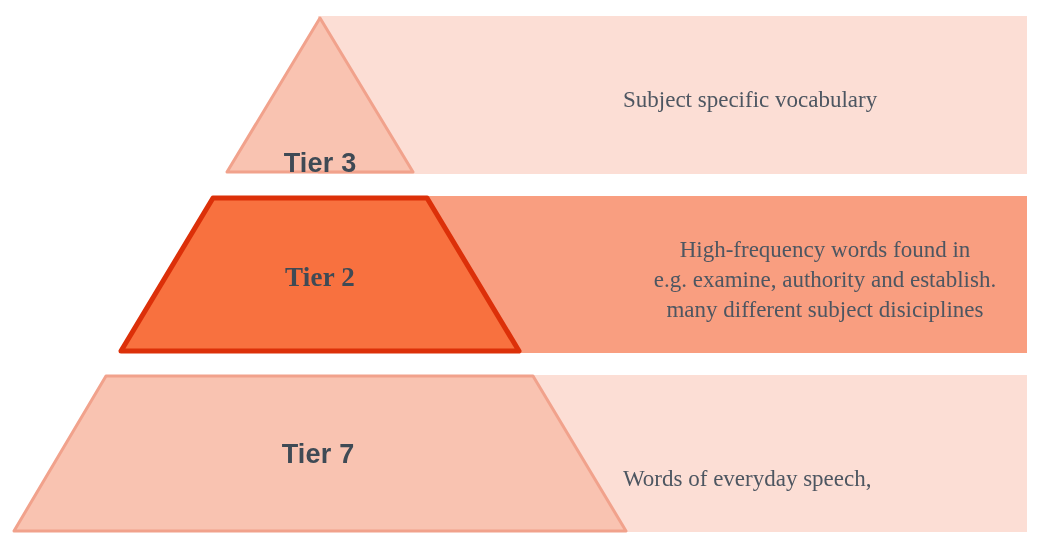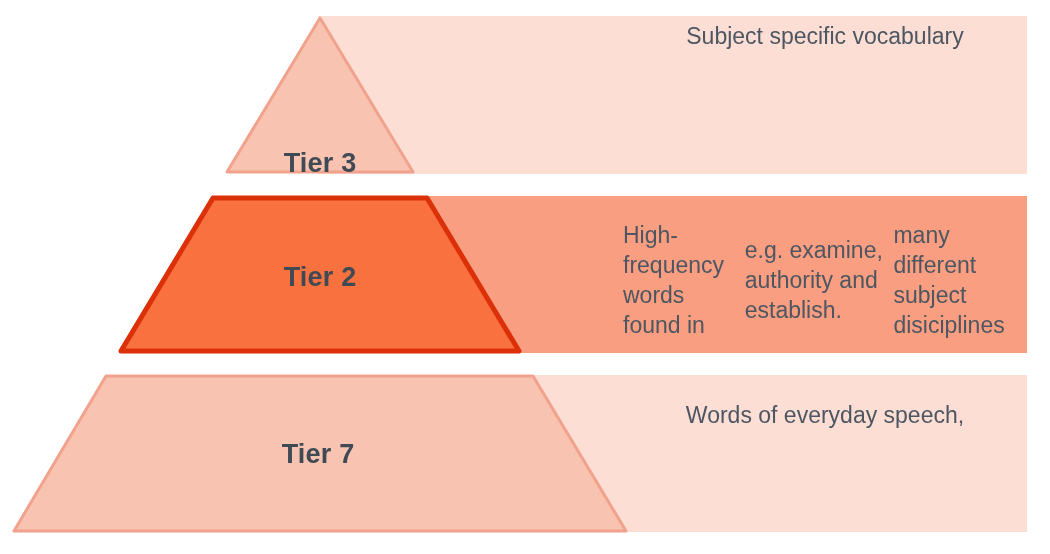--- a/index.html
+++ b/index.html
@@ -48,32 +48,34 @@
   .tier-label {
     position: absolute;
     transform: translate(-50%, -50%);
     font-size: 27px;
     font-weight: bold;
     color: var(--label-text);
     letter-spacing: 0.2px;
     white-space: nowrap;
   }
   .label1 { left: 318px; top: 454px; }
-  .label2 { left: 320px; top: 277px; }
+  .label2 { left: 320px; top: 277px; font-family: Liberation Serif, serif; }
   .label3 { left: 320px; top: 120px; margin-top: 43px; }
 
   .desc {
     position: absolute;
     left: 623px;
     width: 404px;
     display: flex;
+    flex-direction: column;
     justify-content: center;
     font-size: 23px;
     line-height: 30px;
     color: var(--body-text);
+    font-family: Liberation Serif, serif;
   }
   .desc1 { top: 21px;  height: 158px; }
   .desc2 { top: 201px; height: 157px; align-items: center; }
   .desc3 { top: 400px; height: 157px; }
   .desc .it { font-style: italic; }
 </style>
 </head>
 <body>
 
 <div class="canvas" style="--background: #ffffff; --band-light: #fcded5; --band-mid: #f99e80; --tier-light-fill: #f9c3b1; --tier-light-border: #f1a28c; --tier2-fill: #f8713f; --tier2-border: #dc3009; --label-text: #3f4a55; --body-text: #4d5661;">

